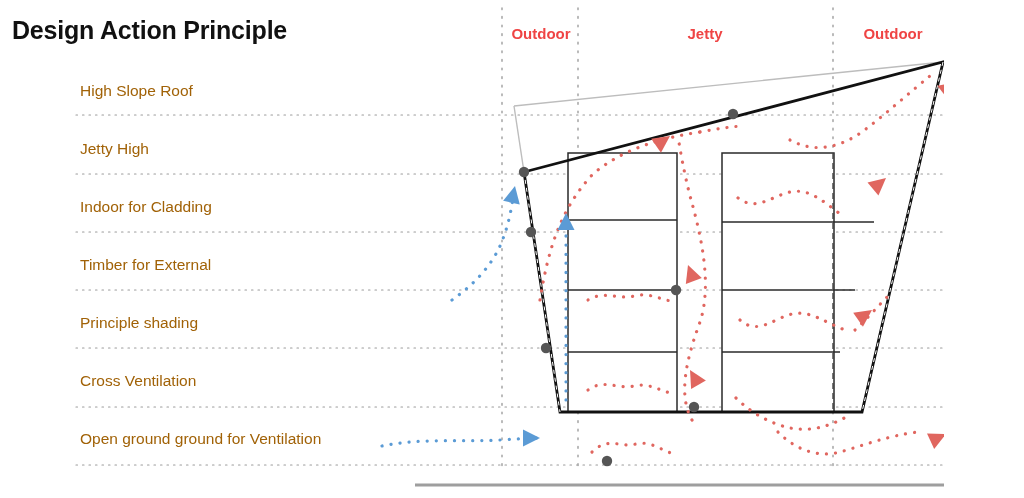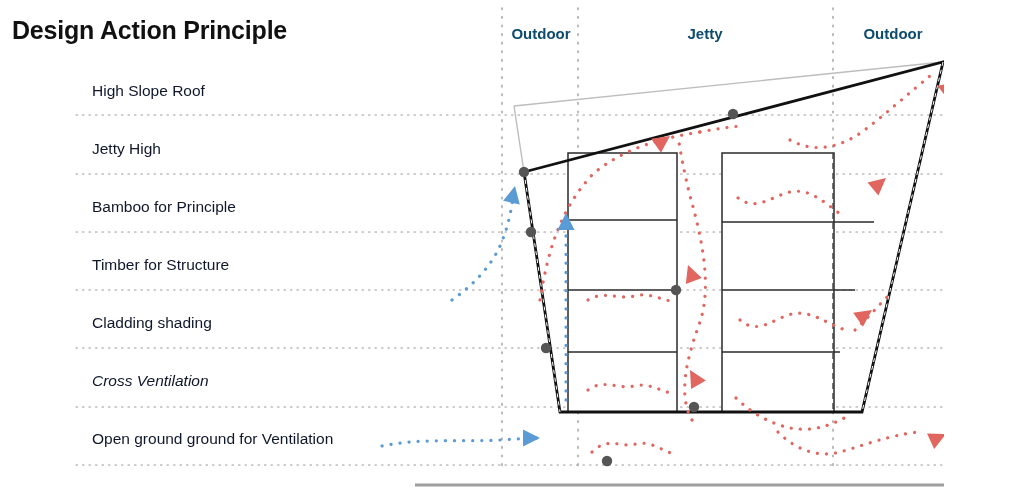--- a/index.html
+++ b/index.html
@@ -30,30 +30,30 @@
     left: 12px;
     top: 16px;
     font-size: 25px;
     font-weight: bold;
     color: #111111;
     letter-spacing: -0.2px;
     white-space: nowrap;
   }
   .principle-label {
     position: absolute;
-    left: 92px;
+    left: 80px;
     font-size: 15.5px;
-    color: #0f172a;
+    color: #a16207;
     white-space: nowrap;
   }
   .zone-label {
     position: absolute;
     font-size: 15px;
     font-weight: bold;
-    color: #0c4a6e;
+    color: #ef4444;
     white-space: nowrap;
     transform: translateX(-50%);
   }
 </style>
 </head>
 <body>
 
 <div id="page">
 
   <div class="title">Design Action Principle</div>
@@ -153,20 +153,20 @@
   </svg>
 
   <div id="zone-label-layer">
       <div class="zone-label" style="left: 541px; top: 25px;">Outdoor</div>
       <div class="zone-label" style="left: 705px; top: 25px;">Jetty</div>
       <div class="zone-label" style="left: 893px; top: 25px;">Outdoor</div>
     </div>
   <div id="principle-label-layer">
       <div class="principle-label" style="top: 82px;">High Slope Roof</div>
       <div class="principle-label" style="top: 140px;">Jetty High</div>
-      <div class="principle-label" style="top: 198px;">Bamboo for Principle</div>
-      <div class="principle-label" style="top: 256px;">Timber for Structure</div>
-      <div class="principle-label" style="top: 314px;">Cladding shading</div>
-      <div class="principle-label" style="top: 372px; font-style: italic;">Cross Ventilation</div>
+      <div class="principle-label" style="top: 198px;">Indoor for Cladding</div>
+      <div class="principle-label" style="top: 256px;">Timber for External</div>
+      <div class="principle-label" style="top: 314px;">Principle shading</div>
+      <div class="principle-label" style="top: 372px;">Cross Ventilation</div>
       <div class="principle-label" style="top: 430px;">Open ground ground for Ventilation</div>
     </div>
 
 </div>
 
 </body></html>

